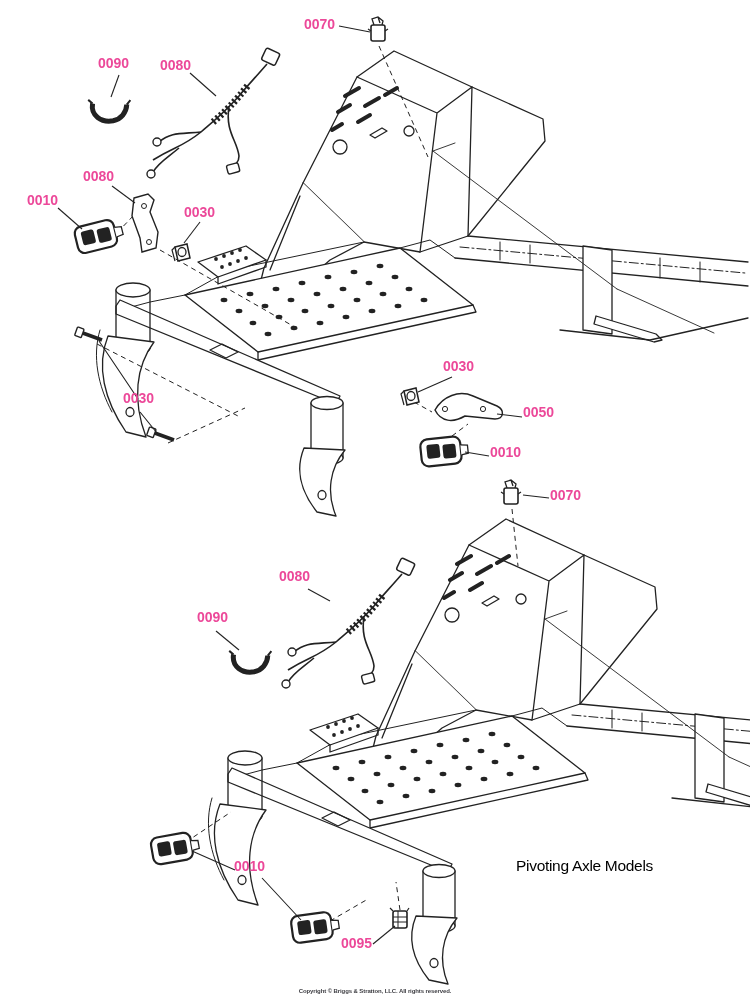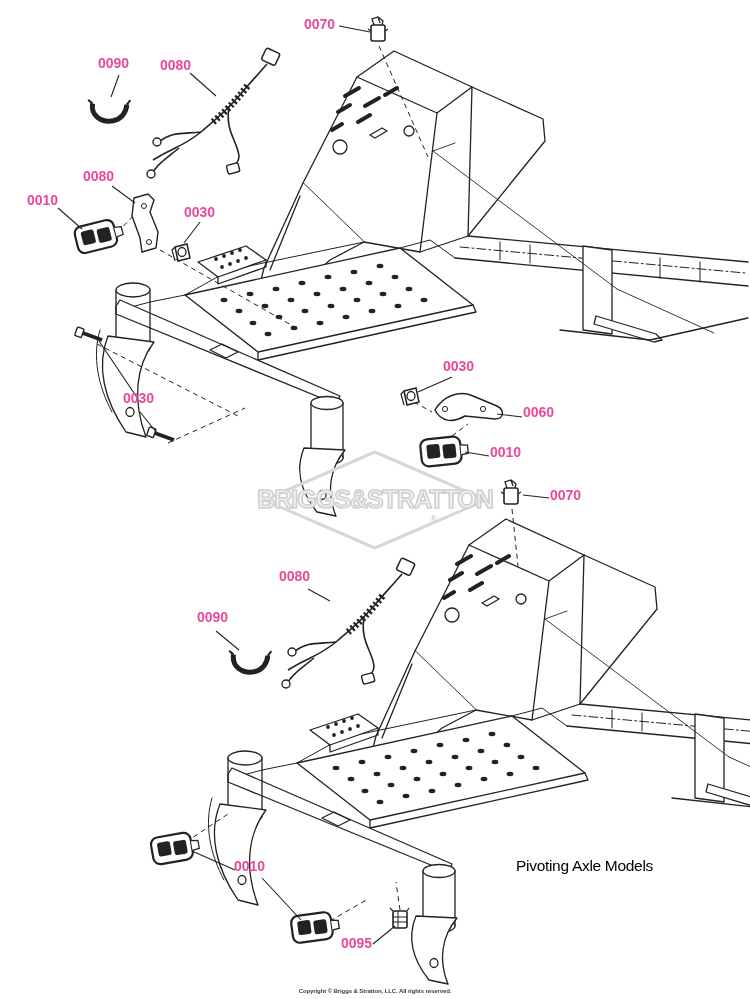--- a/index.html
+++ b/index.html
@@ -238,37 +238,30 @@
       <g stroke="#222" stroke-width="1.1" fill="none">
         <path d="M549,498 L523,495"></path>
         <path d="M308,589 L330,601"></path>
         <path d="M216,631 L239,650"></path>
         <path d="M235,870 L192,851 M262,878 L301,920"></path>
         <path d="M373,944 L395,926"></path>
       </g>
     </g>
   </svg>
 
-  <div class="watermark">
-    <svg width="226" height="100" viewBox="0 0 226 100" xmlns="http://www.w3.org/2000/svg">
-      <polygon points="113,2 224,50 113,98 2,50" fill="none" stroke="#d7d7d7" stroke-width="3"></polygon>
-    </svg>
-    <span class="wm-text">BRIGGS&amp;STRATTON</span>
-    <span class="wm-reg">®</span>
-  </div>
 
   <div class="callout" style="left:304px;top:17px">0070</div>
   <div class="callout" style="left:98px;top:56px">0090</div>
   <div class="callout" style="left:160px;top:58px">0080</div>
   <div class="callout" style="left:83px;top:169px">0080</div>
   <div class="callout" style="left:27px;top:193px">0010</div>
   <div class="callout" style="left:184px;top:205px">0030</div>
   <div class="callout" style="left:123px;top:391px">0030</div>
   <div class="callout" style="left:443px;top:359px">0030</div>
-  <div class="callout" style="left:523px;top:405px">0060</div>
+  <div class="callout" style="left:523px;top:405px">0050</div>
   <div class="callout" style="left:490px;top:445px">0010</div>
 
   <div class="callout" style="left:550px;top:488px">0070</div>
   <div class="callout" style="left:279px;top:569px">0080</div>
   <div class="callout" style="left:197px;top:610px">0090</div>
   <div class="callout" style="left:234px;top:859px">0010</div>
   <div class="callout" style="left:341px;top:936px">0095</div>
 
   <div class="caption" style="left:516px;top:858px">Pivoting Axle Models</div>
   <div class="copyright">Copyright © Briggs &amp; Stratton, LLC. All rights reserved.</div>

